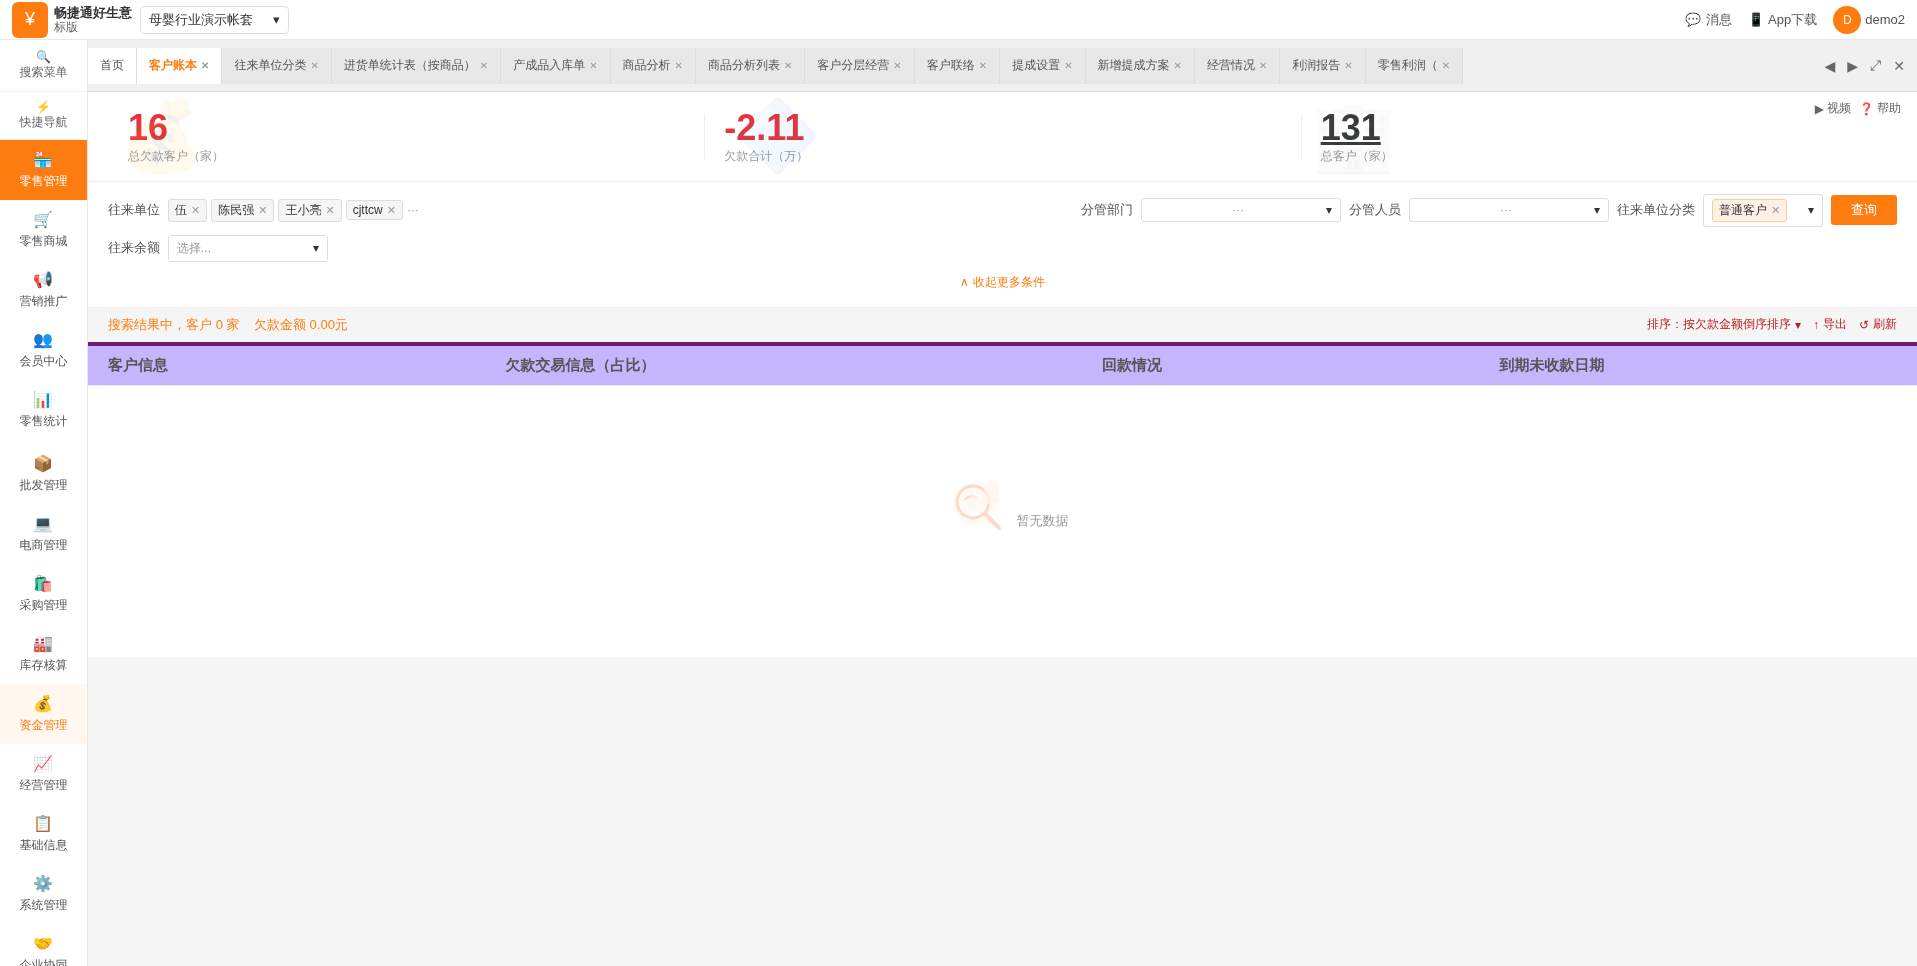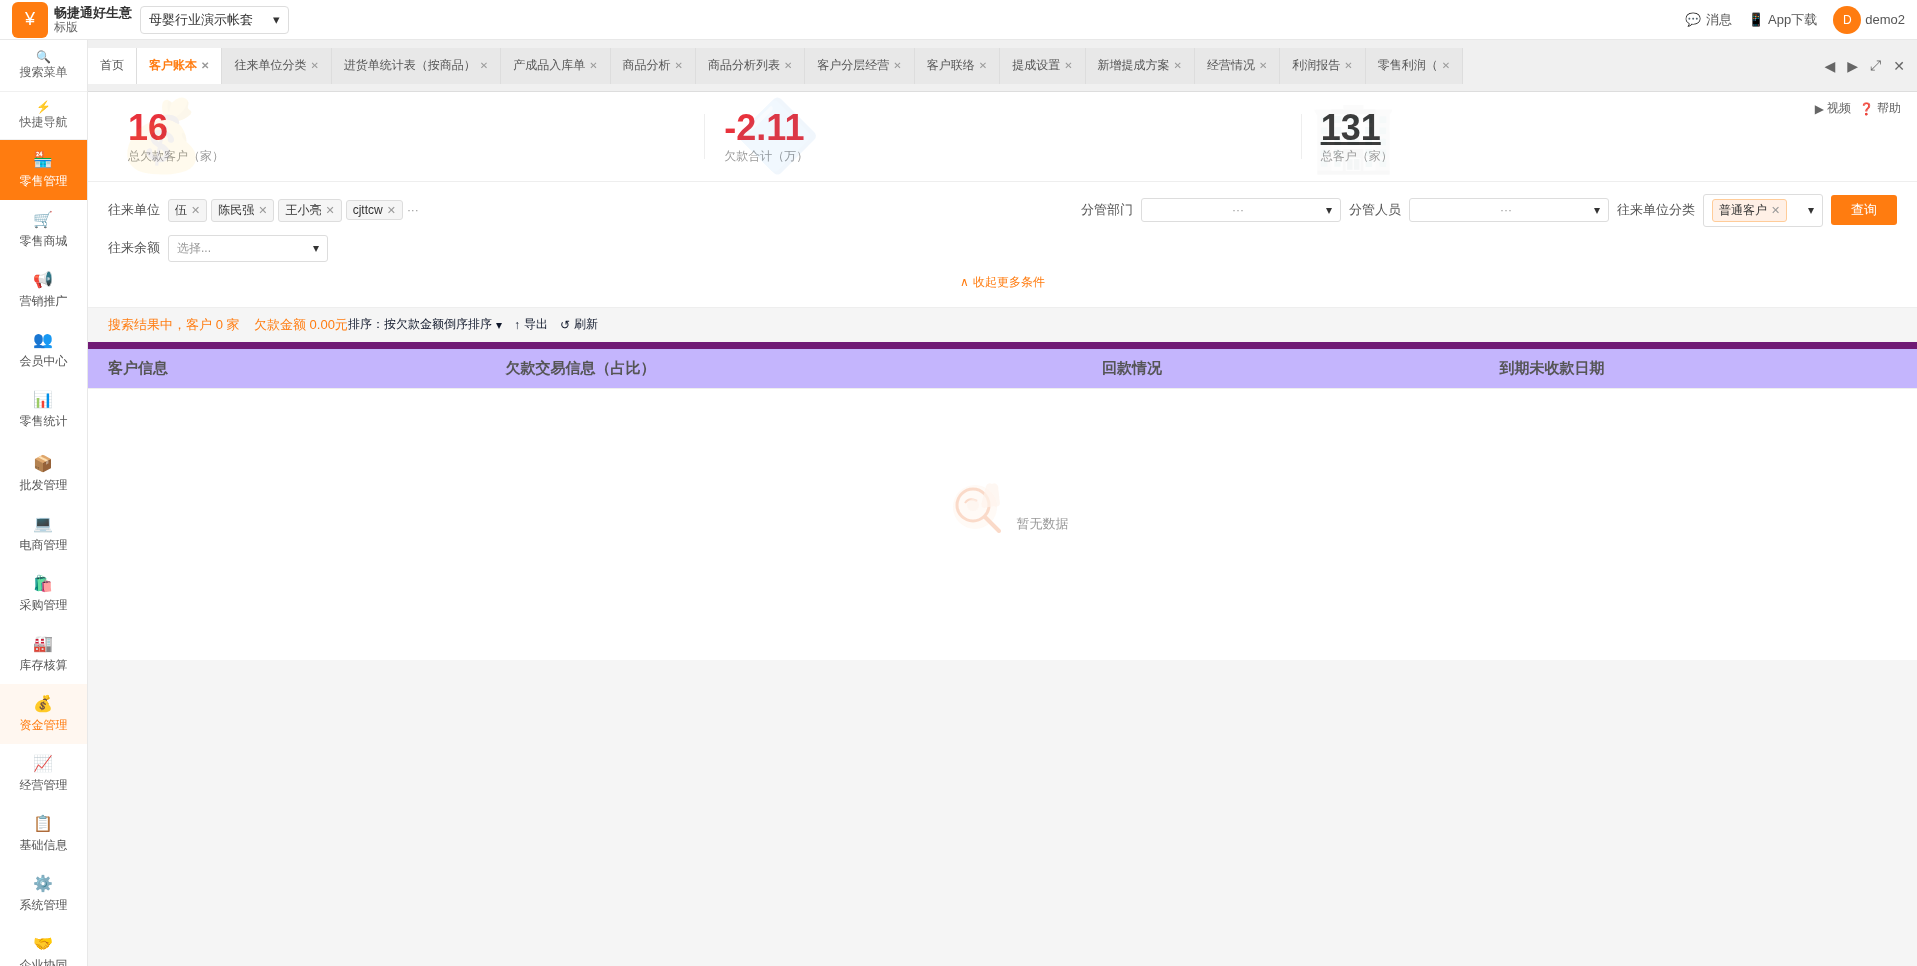--- a/index.html
+++ b/index.html
@@ -64,24 +64,24 @@
     .filter-tag { display: flex; align-items: center; gap: 4px; background: #f5f5f5; border: 1px solid #ddd; border-radius: 3px; padding: 2px 6px; font-size: 12px; color: #333; }
     .filter-tag-close { cursor: pointer; color: #999; font-size: 11px; }
     .filter-more { color: #999; cursor: pointer; font-size: 12px; }
     .filter-select { border: 1px solid #ddd; border-radius: 3px; padding: 4px 8px; font-size: 12px; color: #333; background: #fff; min-width: 120px; display: flex; align-items: center; justify-content: space-between; cursor: pointer; }
     .filter-select-wide { min-width: 200px; }
     .filter-dots { color: #999; cursor: pointer; }
     .collapse-btn { display: flex; align-items: center; gap: 4px; font-size: 12px; color: #ff7c10; cursor: pointer; margin: 0 auto; padding: 4px 0; }
     .query-btn { background: #ff7c10; color: #fff; border: none; border-radius: 3px; padding: 6px 20px; font-size: 13px; cursor: pointer; }
 
     
-    .results-bar { background: #f5f5f5; padding: 8px 20px; display: flex; align-items: center; justify-content: flex-start; border-bottom: 7px solid #701a75; }
+    .results-bar { background: #f5f5f5; padding: 8px 20px; display: flex; align-items: center; justify-content: space-between; border-bottom: 4px solid #701a75; }
     .results-info { font-size: 13px; color: #555; }
     .results-info span { color: #ff7c10; }
-    .results-actions { display: flex; align-items: center; gap: 12px; font-size: 12px; color: #0f172a; }
+    .results-actions { display: flex; align-items: center; gap: 12px; font-size: 12px; color: #b91c1c; }
     .result-action { display: flex; align-items: center; gap: 4px; cursor: pointer; }
     .sort-select { display: flex; align-items: center; gap: 4px; cursor: pointer; }
 
     
     .table-container { background: #fff; }
     .table-header { display: flex; padding: 10px 20px; background: #c4b5fd; border-bottom: 1px solid #eee; font-weight: bold; font-size: 15px; color: #555; }
     .table-col-1 { flex: 2; }
     .table-col-2 { flex: 3; }
     .table-col-3 { flex: 2; }
     .table-col-4 { flex: 2; }

